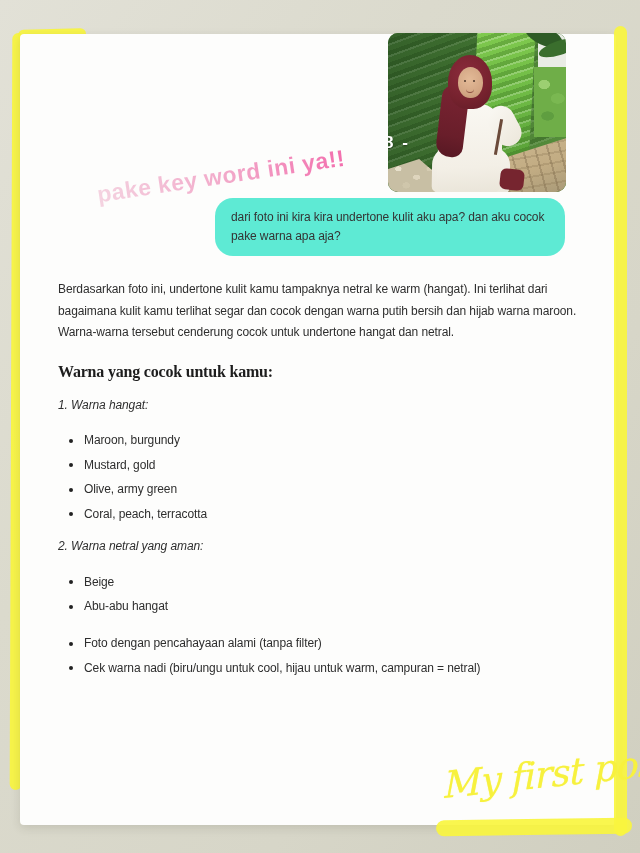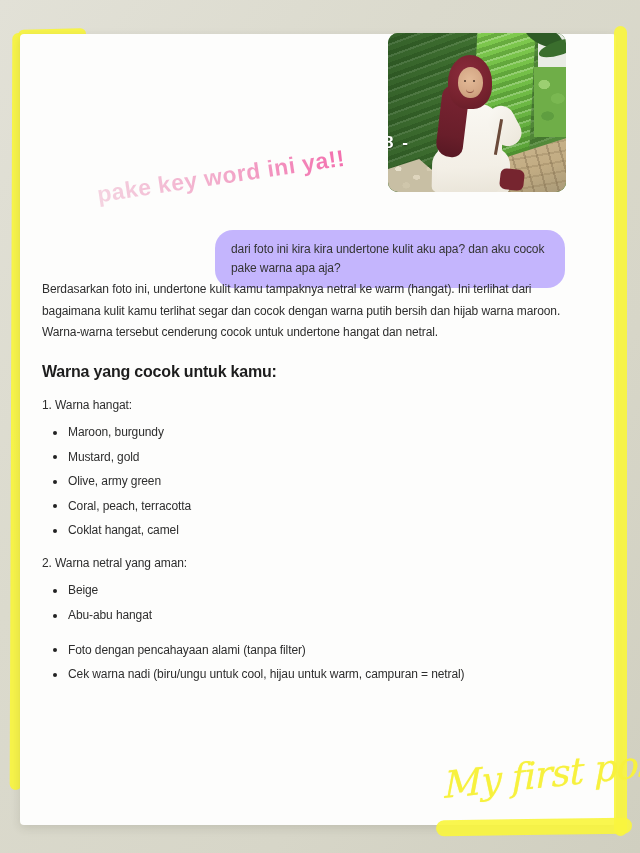--- a/index.html
+++ b/index.html
@@ -128,33 +128,33 @@
   .eye-l{left:6px;} .eye-r{left:15px;}
   .mouth{position:absolute;left:8px;top:21px;width:8px;height:4px;border-bottom:1.5px solid #8a4f41;border-radius:0 0 8px 8px;}
   .photo-overlay-num{
     position:absolute;left:-4px;top:100px;color:#fff;font-weight:bold;font-size:17px;
     text-shadow:0 1px 2px rgba(0,0,0,.45);z-index:12;letter-spacing:2px;
   }
 
   
   .bubble{
     position:absolute;left:215px;top:198px;width:350px;box-sizing:border-box;
-    background:#c4b5fd;border-radius:18px;padding:10px 16px;z-index:8;margin-top:32px;
+    background:#5eead4;border-radius:18px;padding:10px 16px;z-index:8;
   }
   .bubble-text{font-size:12px;line-height:19px;color:#343434;letter-spacing:-.1px;}
 
   
   .content{
-    position:absolute;left:42px;top:279px;width:536px;z-index:8;
+    position:absolute;left:58px;top:279px;width:536px;z-index:8;
     color:#2e2e2e;font-size:12px;line-height:21.5px;letter-spacing:-.1px;
   }
   .content p{margin:0 0 13px;}
-  .content h2{font-size:16px;line-height:20px;color:#1d1d1d;margin:18px 0 13px;letter-spacing:-.2px;}
-  .sec-title{margin:0 0 3px !important;}
-  .content ul{list-style:none;margin:4px 0 10px;padding:0;}
+  .content h2{font-size:16px;line-height:20px;color:#1d1d1d;margin:18px 0 13px;letter-spacing:-.2px;font-family:Liberation Serif, serif;}
+  .sec-title{margin:0 0 3px !important;font-style:italic;}
+  .content ul{list-style:none;margin:12px 0 10px;padding:0;}
   .content li{position:relative;padding-left:26px;line-height:24.6px;}
   .content li::before{
     content:"";position:absolute;left:11px;top:10.5px;width:4px;height:4px;
     border-radius:50%;background:#222;
   }
   .closing{margin-top:3px !important;}
 
   
   .signature{
     position:absolute;left:444px;top:752px;z-index:40;
@@ -213,21 +213,20 @@
   <div class="content">
     <p>Berdasarkan foto ini, undertone kulit kamu tampaknya netral ke warm (hangat). Ini terlihat dari bagaimana kulit kamu terlihat segar dan cocok dengan warna putih bersih dan hijab warna maroon. Warna-warna tersebut cenderung cocok untuk undertone hangat dan netral.</p>
     <h2>Warna yang cocok untuk kamu:</h2>
 
     <p class="sec-title">1. Warna hangat:</p>
     <ul>
         <li>Maroon, burgundy</li>
         <li>Mustard, gold</li>
         <li>Olive, army green</li>
         <li>Coral, peach, terracotta</li>
-        <li>Coklat hangat, camel</li>
       </ul>
 
     <p class="sec-title">2. Warna netral yang aman:</p>
     <ul>
         <li>Beige</li>
         <li>Abu-abu hangat</li>
       </ul>
 
     <ul>
         <li>Foto dengan pencahayaan alami (tanpa filter)</li>

